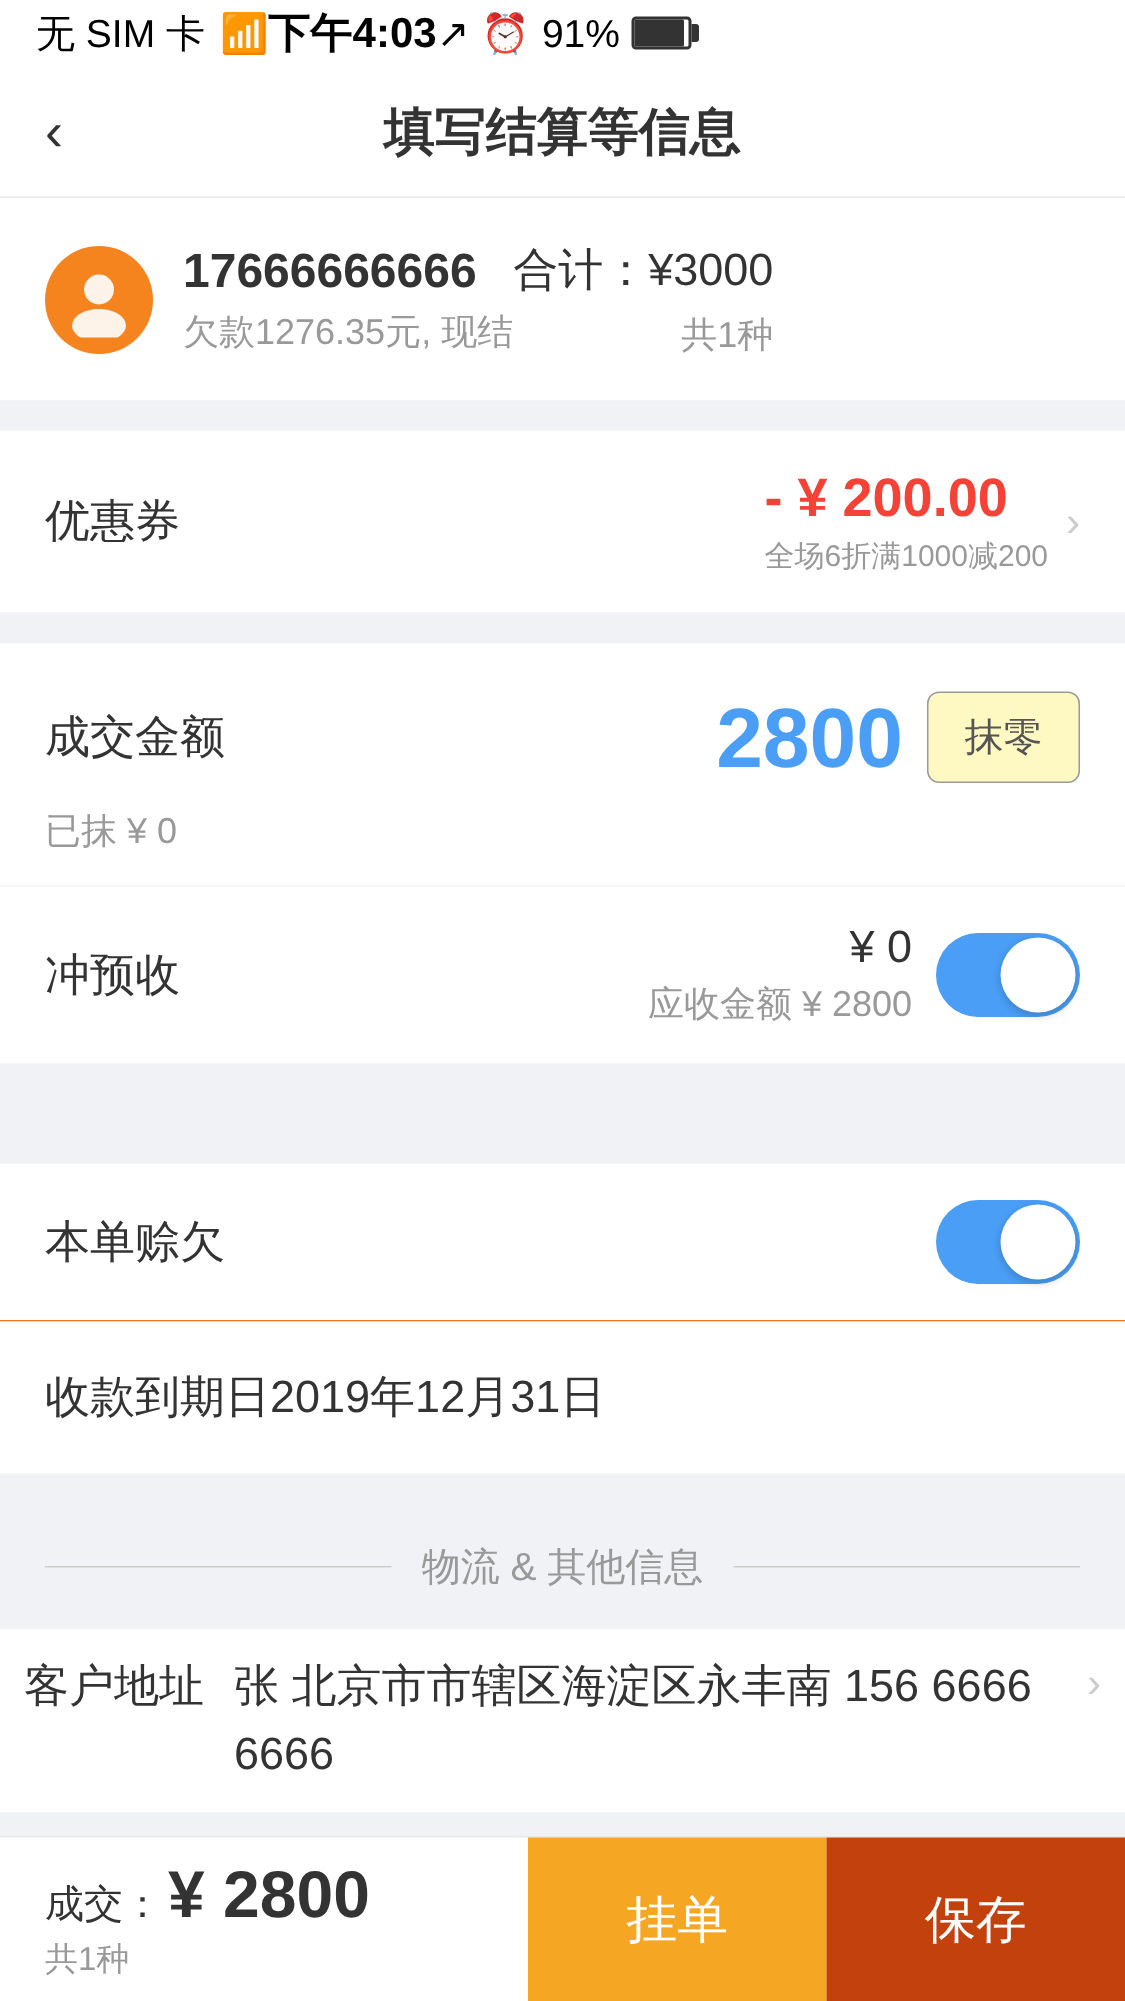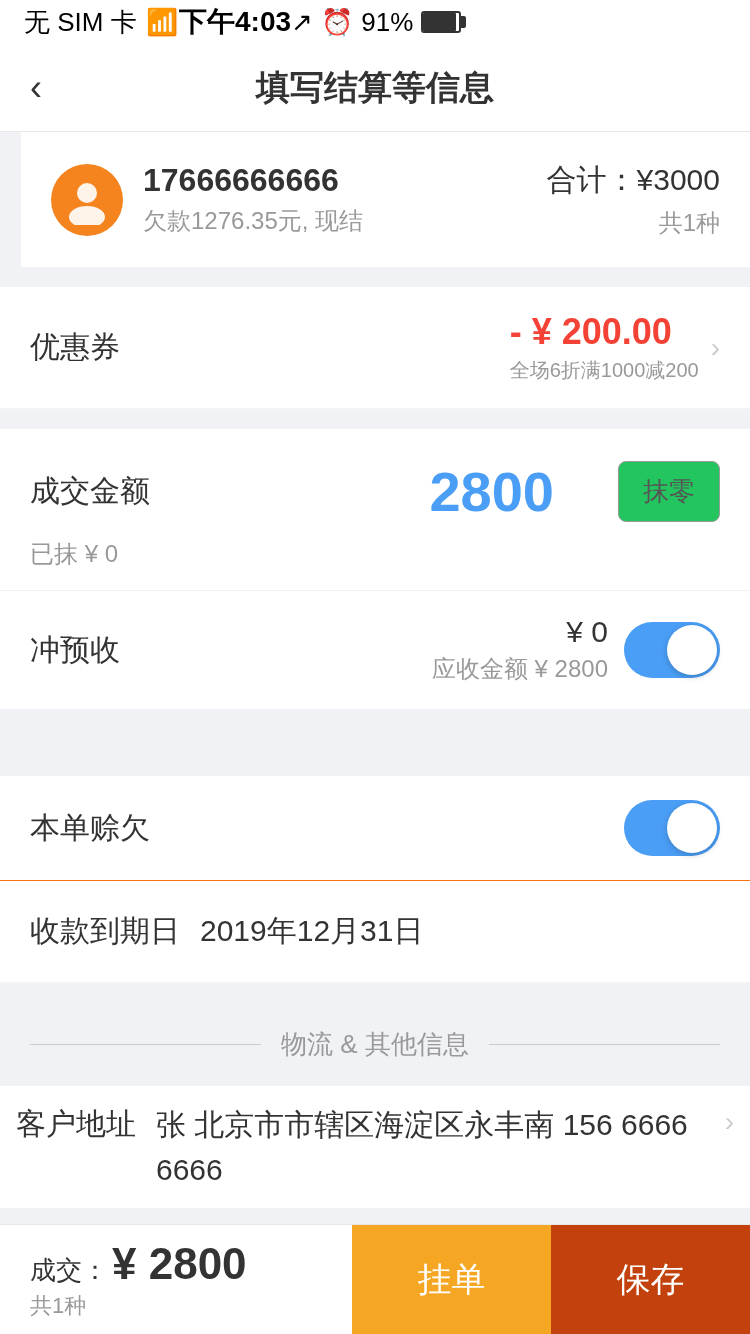--- a/index.html
+++ b/index.html
@@ -65,22 +65,21 @@
     .content {
       padding-bottom: 120px;
     }
 
     
     .customer-card {
       background: #fff;
       padding: 28px 30px;
       display: flex;
       align-items: center;
-      justify-content: space-between;
-      margin-left: 21px;
+      justify-content: flex-start;
     }
     .customer-left {
       display: flex;
       align-items: center;
       gap: 20px;
     }
     .avatar {
       width: 72px;
       height: 72px;
       border-radius: 50%;
@@ -176,23 +175,22 @@
       margin-top: 4px;
       padding-left: 30px;
       padding-bottom: 20px;
     }
     .round-btn {
       border: 1.5px solid #999;
       border-radius: 8px;
       padding: 12px 24px;
       font-size: 26px;
       color: #555;
-      background: #22c55e;
+      background: #fef9c3;
       cursor: pointer;
-      margin-left: 48px;
     }
 
     
     .toggle-wrap {
       display: flex;
       align-items: center;
       justify-content: space-between;
       background: #fff;
       padding: 24px 30px;
     }
@@ -236,21 +234,20 @@
       box-shadow: 0 2px 6px rgba(0,0,0,0.2);
       transition: right 0.3s;
     }
 
     
     .date-row {
       background: #fff;
       padding: 30px;
       display: flex;
       align-items: center;
-      gap: 20px;
       border-bottom: 1px solid #f5f5f5;
     }
     .date-label {
       font-size: 30px;
       color: #333;
       white-space: nowrap;
     }
     .date-value {
       font-size: 30px;
       color: #333;

